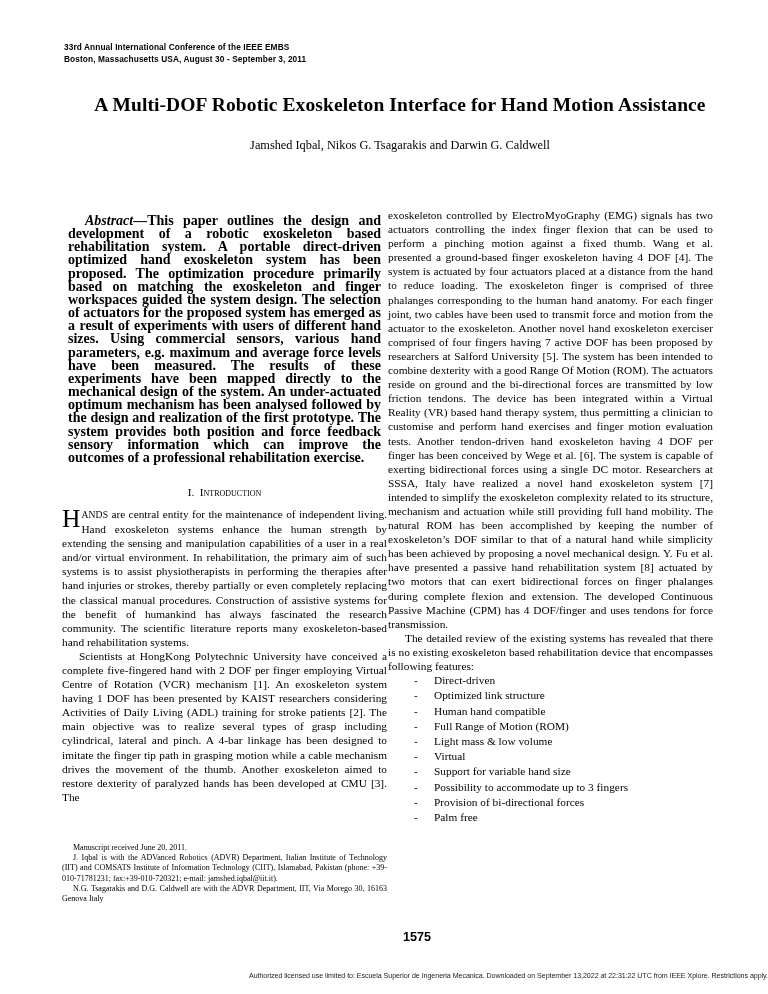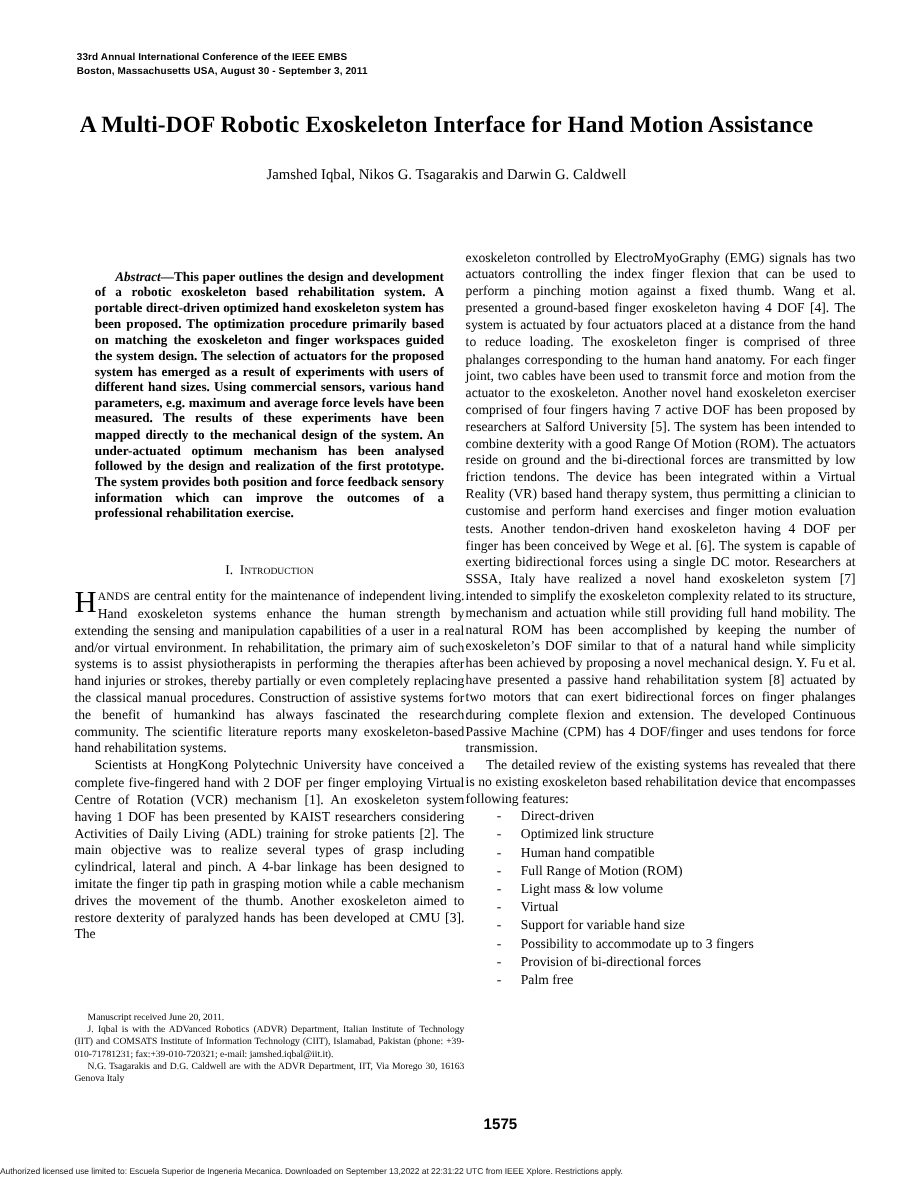--- a/index.html
+++ b/index.html
@@ -33,21 +33,21 @@
     font-family: "Liberation Sans", "DejaVu Sans", sans-serif;
     font-weight: bold;
     font-size: 8.3px;
     line-height: 11.5px;
     letter-spacing: 0.1px;
   }
 
   
   .title-block {
     position: absolute;
-    left: 52px;
+    left: 80px;
     top: 92px;
     width: 640px;
     text-align: center;
   }
   .paper-title {
     font-size: 19.5px;
     font-weight: bold;
     line-height: 26px;
     letter-spacing: 0.1px;
     margin: 0;
@@ -71,22 +71,22 @@
     margin: 0;
     font-size: 11.35px;
     line-height: 14.1px;
     text-align: justify;
     text-indent: 17px;
     hyphens: none;
   }
   p.body.noindent { text-indent: 0; }
 
   p.abstract {
-    margin: 17px;
-    font-size: 11px;
+    margin: 6px;
+    font-size: 14px;
     line-height: 13.15px;
     font-weight: bold;
     text-align: justify;
     text-indent: 17px;
   }
   p.abstract .abs-lead {
     font-weight: bold;
     font-style: italic;
   }
 
@@ -173,21 +173,21 @@
     top: 0;
     letter-spacing: 0;
   }
 
   
   .xplore {
     position: absolute;
     left: 0;
     top: 972px;
     width: 768px;
-    text-align: left;
+    text-align: right;
     font-family: "Liberation Sans", "DejaVu Sans", sans-serif;
     font-size: 7.1px;
     color: #1a1a1a;
     letter-spacing: -0.05px;
   }
 </style>
 </head>
 <body>
 
 <div class="page">

